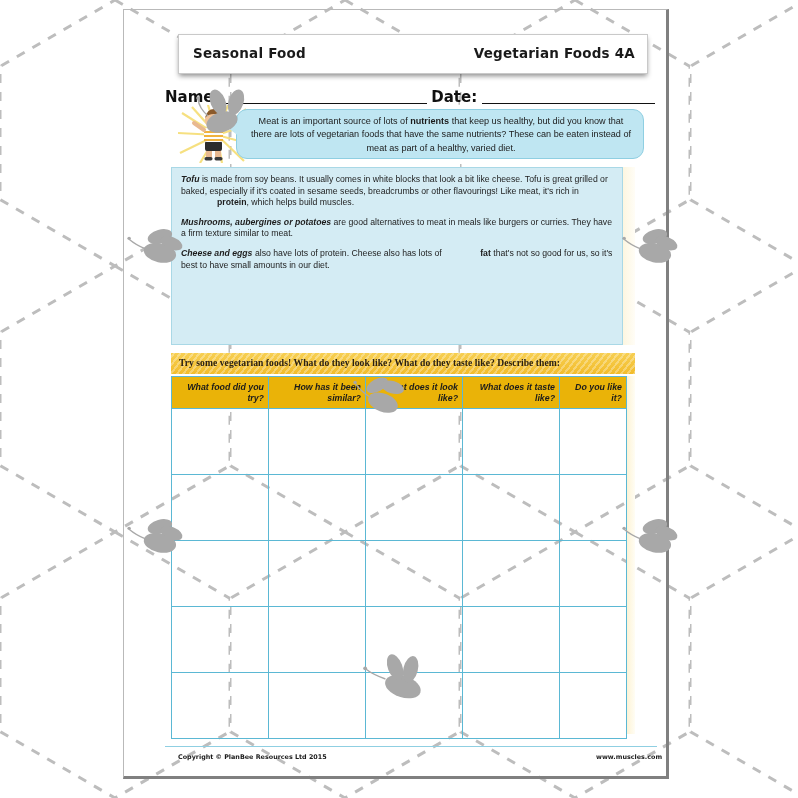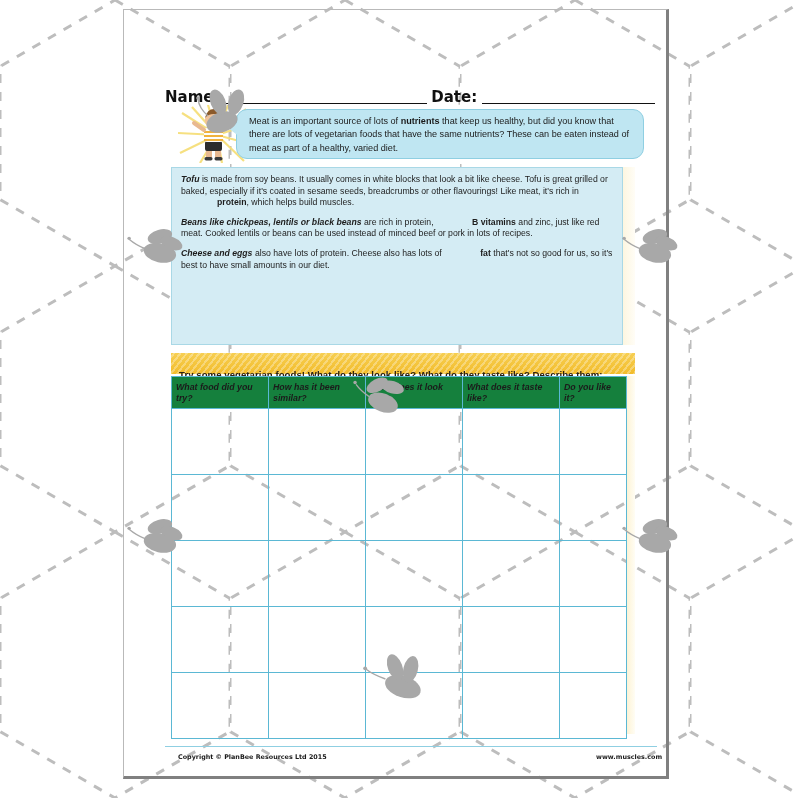--- a/index.html
+++ b/index.html
@@ -136,21 +136,21 @@
     z-index: 7;
   }
   #bubble-text {
     position: absolute;
     left: 12px; right: 10px;
     top: 5px;
     font-family: "Liberation Sans", sans-serif;
     font-size: 9.1px;
     line-height: 13.4px;
     color: #1b1b1b;
-    text-align: left;
+    text-align: center;
   }
   #bubble-text b { font-weight: 700; }
 
   
   #info-panel {
     position: absolute;
     left: 48px;
     top: 158px;
     width: 452px;
     height: 178px;
@@ -193,22 +193,22 @@
         rgba(255,255,255,0.30) 2px,
         rgba(255,255,255,0) 2px,
         rgba(255,255,255,0) 5px),
       linear-gradient(to bottom,#f7cf52,#f2bc2b);
     z-index: 5;
     box-sizing: border-box;
   }
   #instr-text {
     position: absolute;
     left: 8px;
-    top: 16px;
-    font-family: Liberation Sans, sans-serif;
+    top: 4px;
+    font-family: Liberation Serif, serif;
     font-size: 9.6px;
     font-weight: 600;
     color: #2b2113;
     white-space: nowrap;
     letter-spacing: 0.05px;
   }
 
   
   #tbl-outer {
     position: absolute;
@@ -233,29 +233,29 @@
     table-layout: fixed;
     background: transparent;
   }
   table#worksheet-table th,
   table#worksheet-table td {
     border: 1px solid #5bb8d4;
     padding: 0;
     vertical-align: middle;
   }
   table#worksheet-table th {
-    background: #15803d;
+    background: #eab308;
     height: 31px;
     font-family: "Liberation Sans", sans-serif;
     font-size: 8.8px;
     font-weight: 700;
     font-style: italic;
     color: #1b1b1b;
     line-height: 11px;
-    text-align: left;
+    text-align: right;
     padding: 0 4px;
   }
   table#worksheet-table td {
     background: transparent;
     height: 65px;
   }
 
   
   #footer-rule {
     position: absolute;
@@ -302,20 +302,24 @@
         <path d="M115 0 L115 -66"></path>
       </g>
     </pattern>
   </defs>
   <rect x="-40" y="-40" width="900" height="900" fill="url(#hexpat)"></rect>
 </svg>
 
 <div id="page">
   <div id="page-sheet"></div>
 
+  <div id="hdr-box">
+    <div class="hdr-text" id="hdr-left">Seasonal Food</div>
+    <div class="hdr-text" id="hdr-right">Vegetarian Foods 4A</div>
+  </div>
 
   <div id="namedate">
     <span class="nd-label">Name:</span>
     <span class="nd-rule" id="nd-name-rule"></span>
     <span class="nd-label">Date:</span>
     <span class="nd-rule" id="nd-date-rule"></span>
   </div>
 
   <div id="intro-wrap">
 
@@ -369,25 +373,25 @@
     </div>
   </div>
 
   <div id="info-panel-edge"></div>
   <div id="info-panel">
 
     <p class="para">
       <i>Tofu</i><span> is made from soy beans. It usually comes in white blocks that look a bit like cheese. Tofu is great grilled or baked, especially if it's coated in sesame seeds, breadcrumbs or other flavourings! Like meat, it's rich in </span><b>protein</b><span>, which helps build muscles.</span>
     </p>
 
-
-
     <p class="para">
-      <i>Beans like chickpeas, lentils or black beans</i><span> are rich in protein, </span><b>B vitamins</b><span> and zinc, just like red meat. Cooked lentils or beans can be used instead of minced beef or pork in lots of recipes.</span>
+      <i>Mushrooms, aubergines or potatoes</i><span> are good alternatives to meat in meals like burgers or curries. They have a firm texture similar to meat.</span><b></b><span></span>
     </p>
+
+
 
     <p class="para">
       <i>Cheese and eggs</i><span> also have lots of protein. Cheese also has lots of </span><b>fat</b><span> that's not so good for us, so it's best to have small amounts in our diet.</span>
     </p>
   </div>
 
   <div id="instr-band">
     <div id="instr-text">Try some vegetarian foods! What do they look like? What do they taste like? Describe them:</div>
   </div>
 

